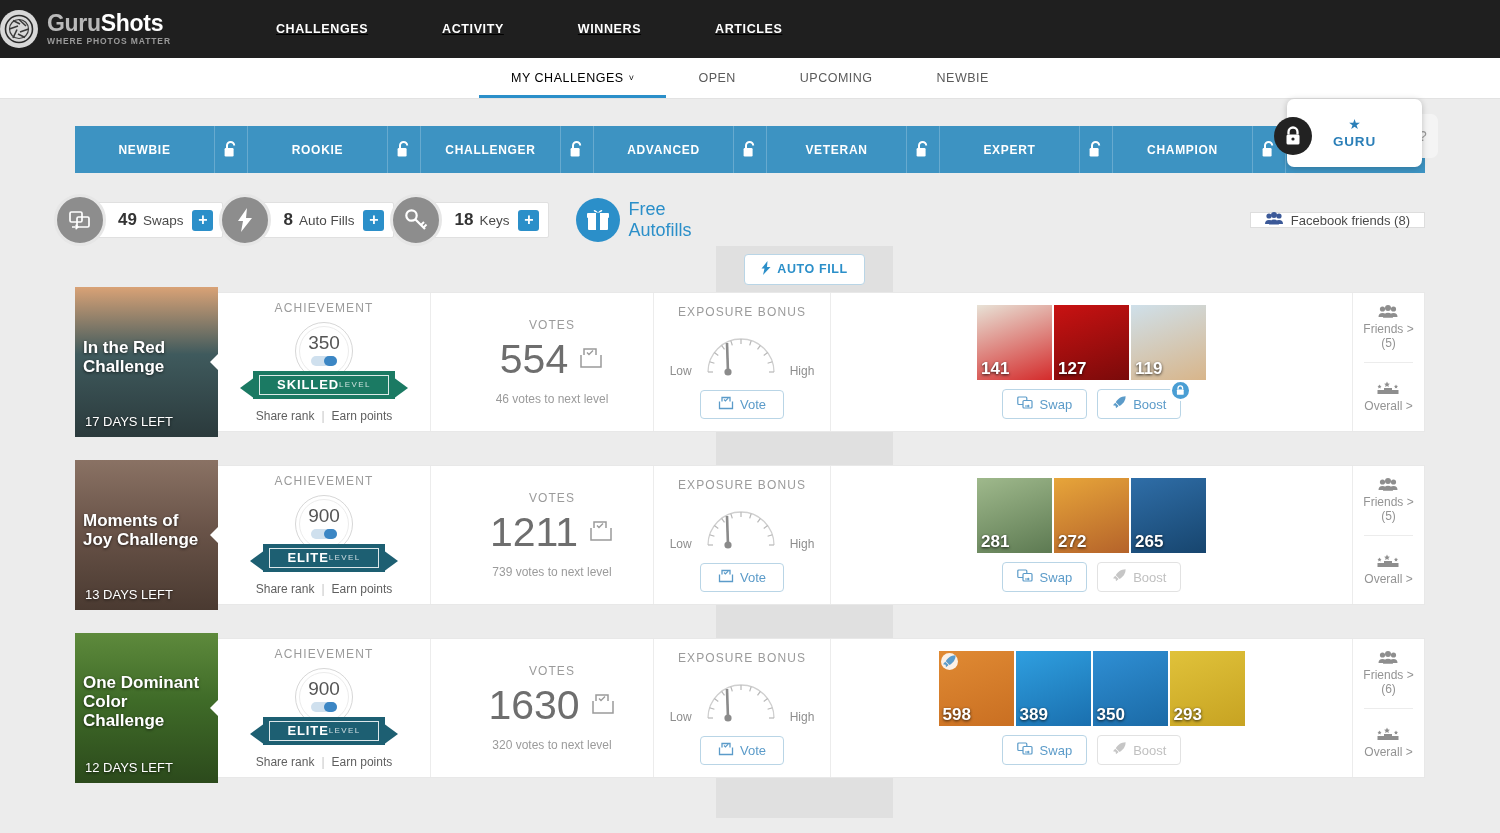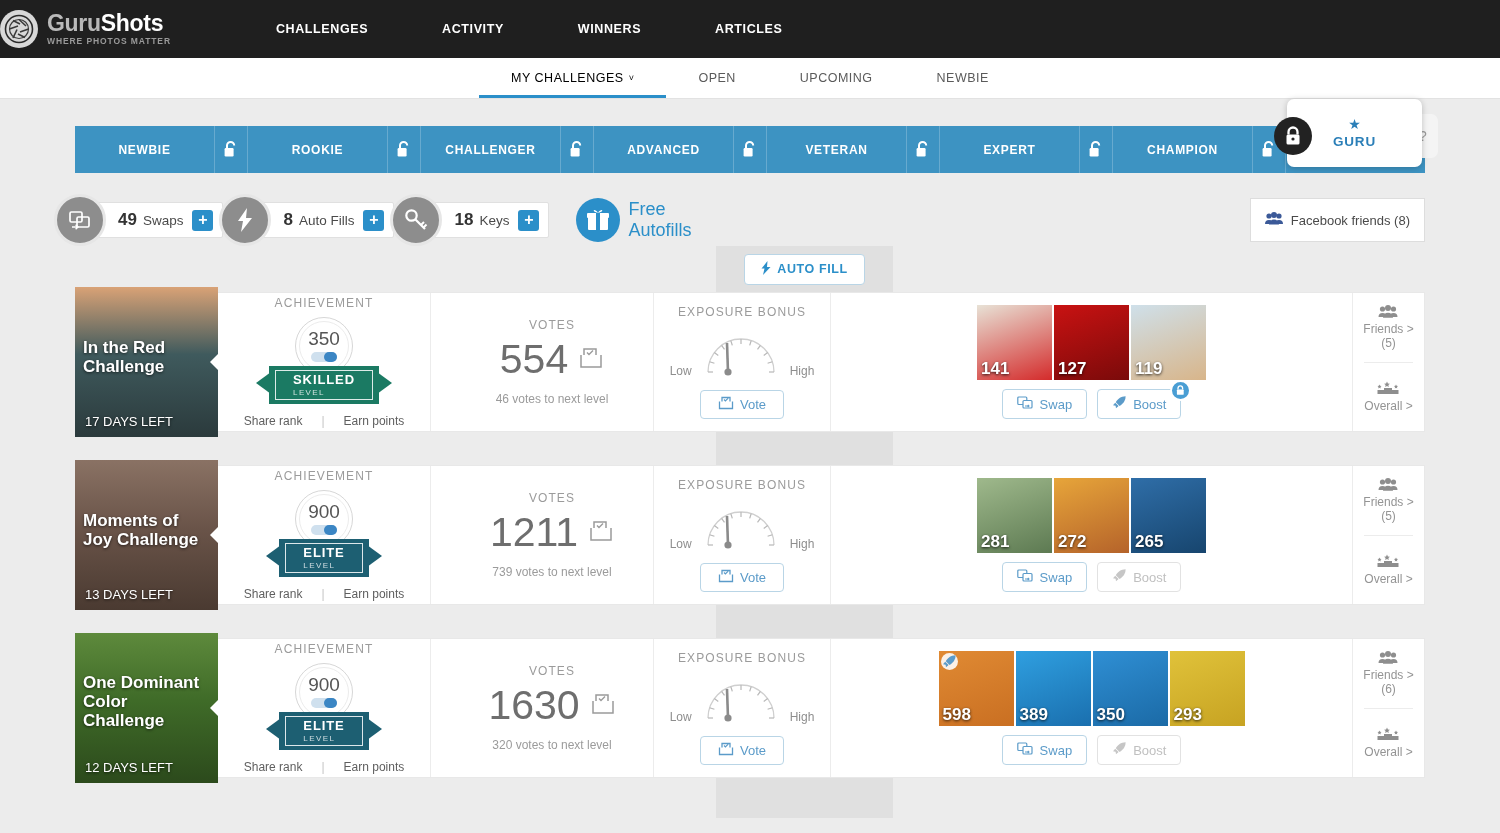--- a/index.html
+++ b/index.html
@@ -25,21 +25,21 @@
   .logo-mark svg { display:block; }
   .logo-text { line-height: 1; }
   .logo-title {
     font-size: 23px; font-weight: bold; color: #b9b9b9; letter-spacing: -0.3px;
   }
   .logo-title b { color: #ffffff; }
   .logo-sub {
     font-size: 8.5px; color: #9a9a9a; letter-spacing: 0.9px;
     font-weight: bold; margin-top: 2px;
   }
-  .topnav-links { display: flex; align-items: flex-start; margin-left: 68px; }
+  .topnav-links { display: flex; align-items: flex-start; margin-left: 68px; text-decoration: underline; }
   .topnav-links a {
     color: #fff; font-size: 12.5px; font-weight: bold; letter-spacing: 0.6px;
     text-decoration: none; padding: 0 37px; cursor: pointer;
   }
 
   
   .subnav {
     height: 41px; background: #fff; border-bottom: 1px solid #e2e2e2;
     display: flex; align-items: stretch; justify-content: center;
     gap: 0;
@@ -133,21 +133,21 @@
     font-weight: bold; cursor: pointer;
   }
   .freeaf { display: flex; align-items: center; margin-left: 10px; cursor: pointer; }
   .gift-orb {
     width: 44px; height: 44px; border-radius: 50%; background: #2b8fc9;
     display: flex; align-items: center; justify-content: center; margin-right: 8px;
   }
   .freeaf-text { color: #2b8fc9; font-size: 18px; line-height: 1.18; }
   .fb-btn {
     position: absolute; right: 0; top: 50%; transform: translateY(-50%);
-    height: 44px; background: #fff; border: 1px solid #ddd;
+    height: 16px; background: #fff; border: 1px solid #ddd;
     display: flex; align-items: center; gap: 8px;
     padding: 0 14px; font-size: 13px; color: #4a4a4a; cursor: pointer;
   }
 
   
   .board { margin: 0 75px; position: relative; }
   .colstrip {
     position: absolute; left: 641px; width: 177px; top: 0; bottom: -40px;
     background: #e0e0e0; z-index: 0;
   }
@@ -229,31 +229,31 @@
     position: absolute; top: 6px; width: 15px; height: 22px;
   }
   .ribbon-tail-l { left: -13px; }
   .ribbon-tail-r { right: -13px; }
   .ribbon-body {
     padding: 4px 6px; position: relative; z-index: 2;
     display: flex; flex-direction: column; align-items: center;
   }
   .ribbon-inner {
     border: 1.5px solid rgba(255,255,255,0.85); padding: 2px 17px;
-    display: flex; flex-direction: column; align-items: flex-start;
+    display: flex; flex-direction: row; align-items: center;
   }
   .ribbon-name {
     color: #fff; font-size: 13px; font-weight: bold; letter-spacing: 0.9px; line-height: 1.1;
   }
   .ribbon-sub {
     color: rgba(255,255,255,0.78); font-size: 8px; letter-spacing: 1.4px;
   }
   .ach-links {
     margin-top: 10px; font-size: 12px; color: #5f5f5f;
-    display: flex; align-items: center; gap: 19px;
+    display: flex; align-items: center; gap: 7px;
   }
   .ach-links span { cursor: pointer; }
   .ach-links .sep { color: #c6c6c6; cursor: default; }
 
   
   .votes-main { display: flex; align-items: center; gap: 10px; }
   .votes-num { font-size: 41px; color: #6e6e6e; font-weight: normal; line-height: 1; }
   .votes-note { margin-top: 12px; font-size: 12px; color: #9b9b9b; }
 
   

